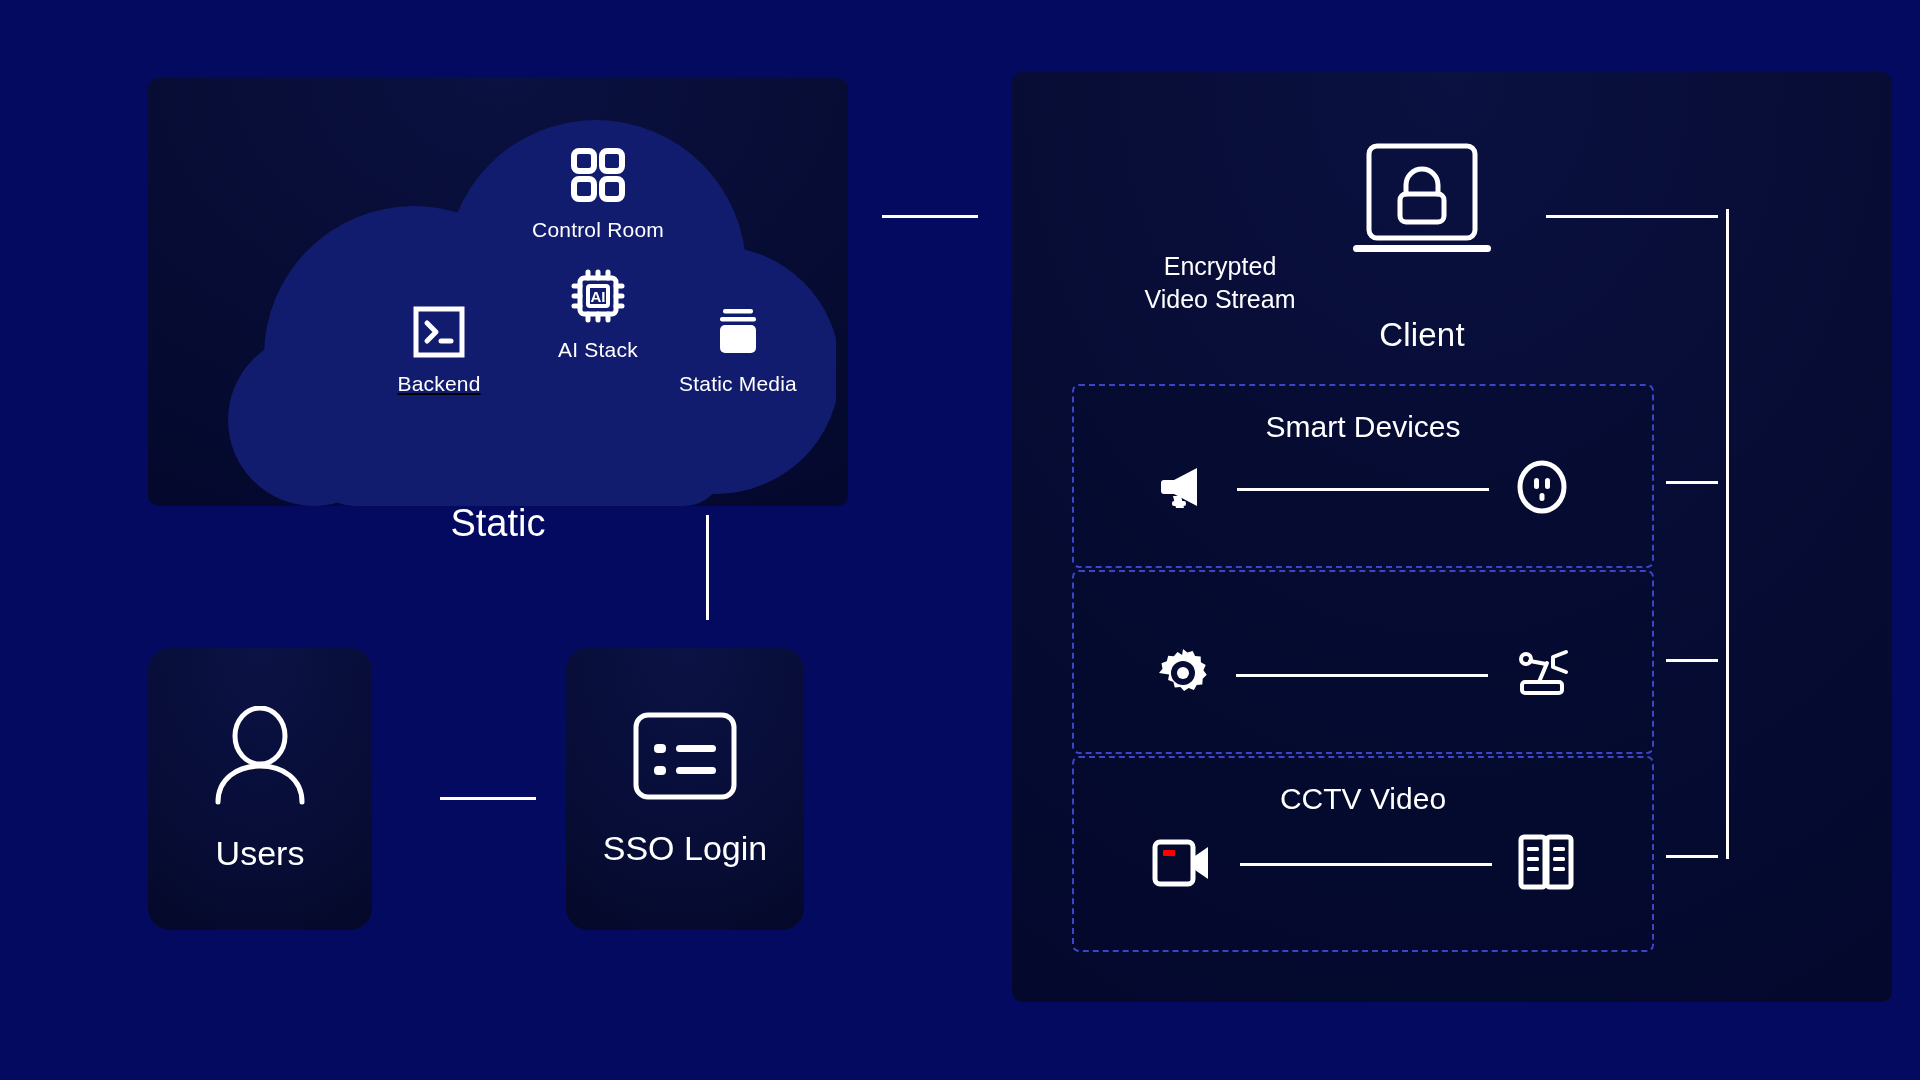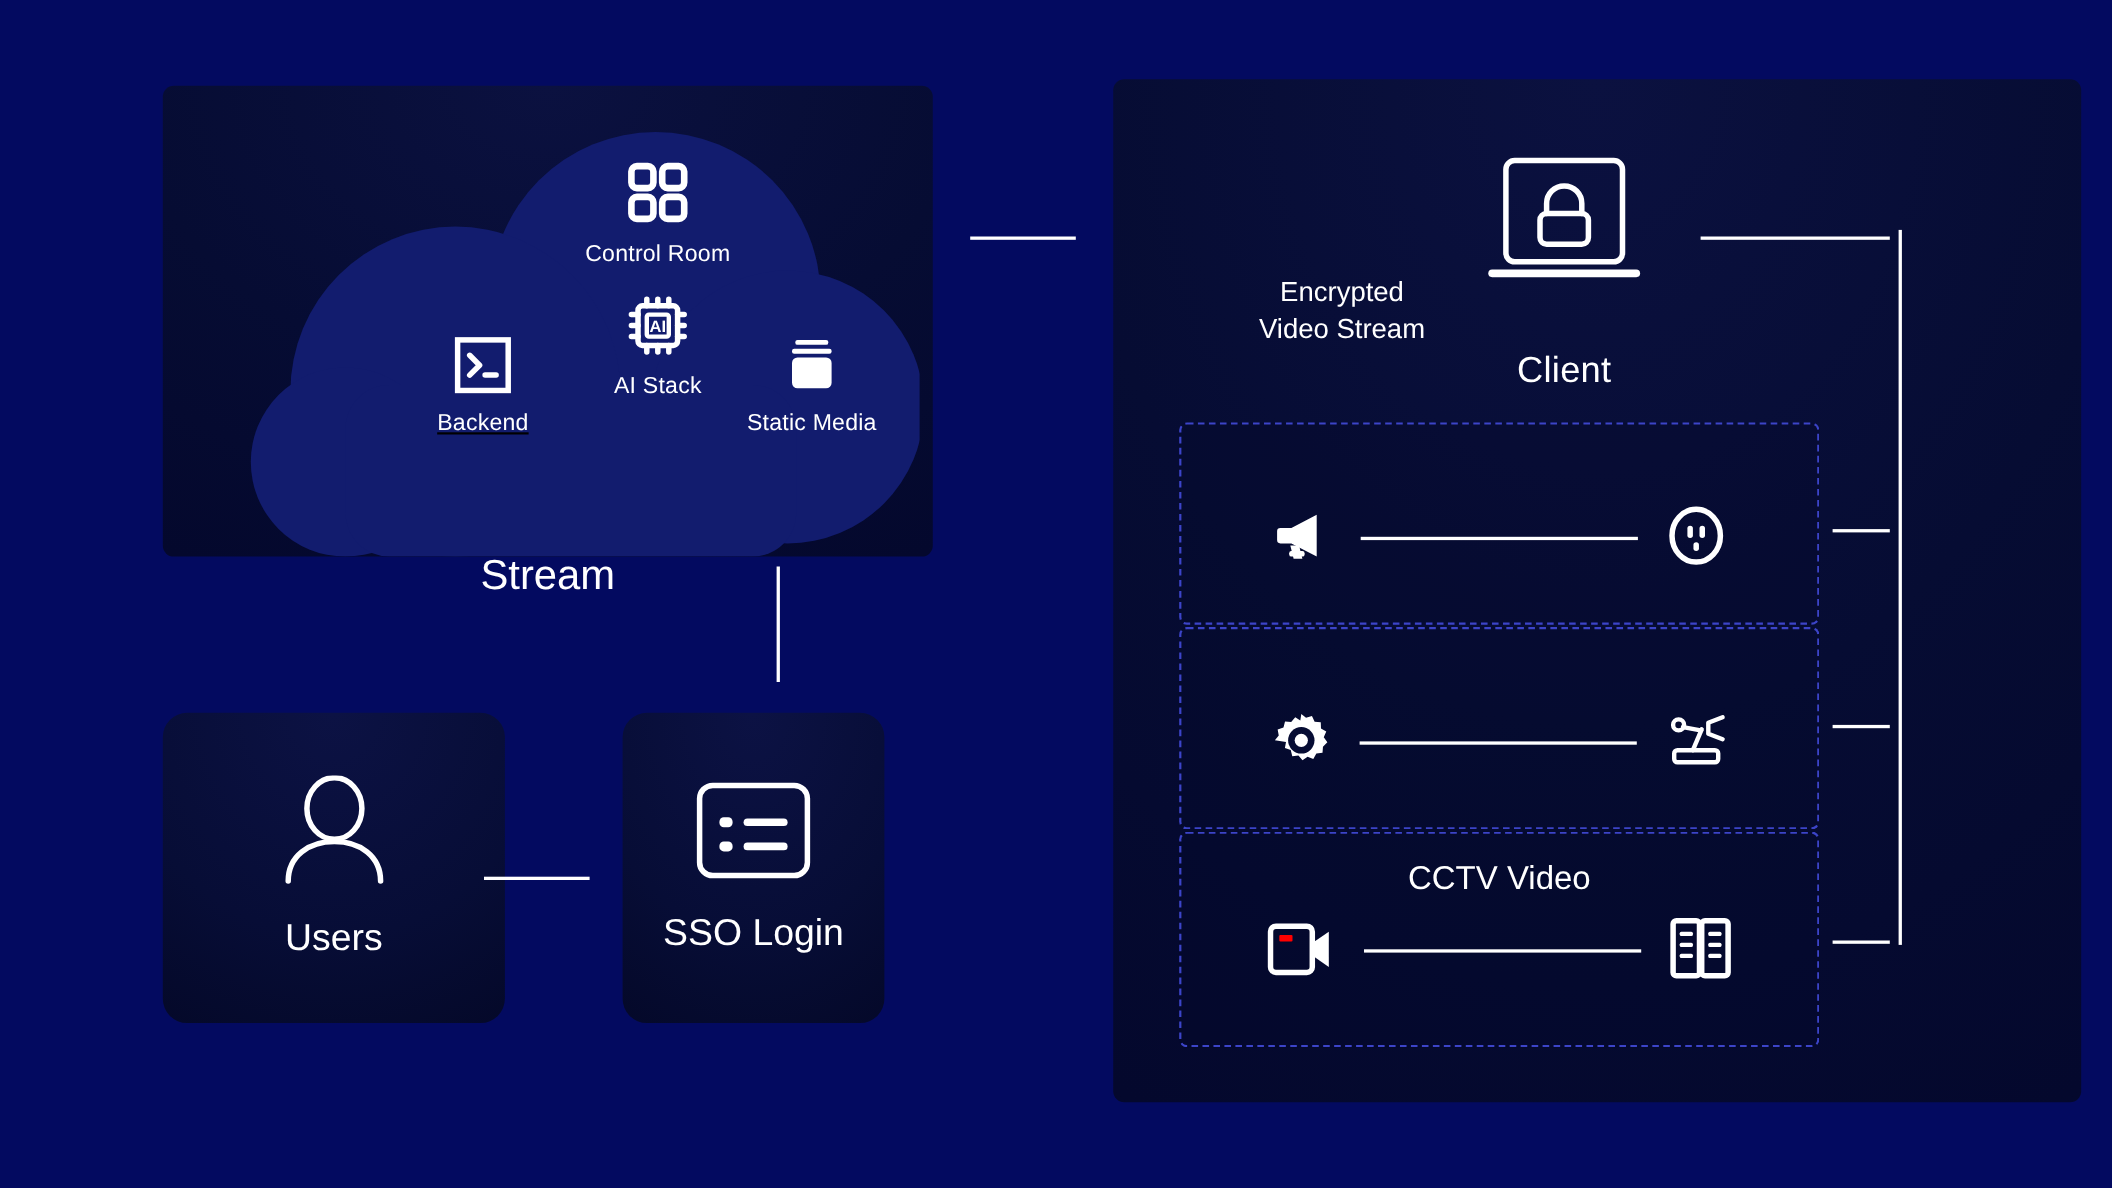--- a/index.html
+++ b/index.html
@@ -44,21 +44,21 @@
 
   
   .card {
     position:absolute;
     border-radius:22px;
     background:
       radial-gradient(130% 150% at 50% 0%, #0c1244 0%, #070d36 48%, #02051f 100%);
     display:flex; flex-direction:column;
     align-items:center; justify-content:center;
   }
-  #users-card { left:148px; top:648px; width:311px; height:282px; }
+  #users-card { left:148px; top:648px; width:224px; height:282px; }
   #sso-card   { left:566px; top:648px; width:238px; height:282px; }
   .card .cap { color:#fff; font-size:34px; margin-top:24px; white-space:nowrap; }
 
   
   .subnet {
     position:absolute;
     border:2px dashed #3c44c8;
     border-radius:7px;
     background:rgba(3,7,40,0.25);
   }
@@ -156,21 +156,21 @@
         <svg width="52" height="52" viewBox="0 0 52 52" fill="none">
           <rect x="11" y="3" width="30" height="4.5" rx="2" fill="#fff"></rect>
           <rect x="8" y="11" width="36" height="4.5" rx="2" fill="#fff"></rect>
           <rect x="8" y="19" width="36" height="28" rx="5" fill="#fff"></rect>
         </svg>
       </span>
       <span class="cap cap-sm">Static Media</span>
     </div>
 
     <div style="position:absolute; left:0; right:0; top:424px; text-align:center;">
-      <span class="cap cap-xl" style="font-size:38px; color:#fff;">Stream</span>
+      <span class="cap cap-xl" style="font-size:38px; color:#fff;">Static</span>
     </div>
   </div>
 
   <div class="card" id="users-card">
     <span class="ico">
       <svg width="96" height="100" viewBox="0 0 96 100" fill="none">
         <ellipse cx="48" cy="30" rx="25" ry="28" stroke="#fff" stroke-width="5"></ellipse>
         <path d="M6 96c0-23 19-36 42-36s42 13 42 36" stroke="#fff" stroke-width="5" stroke-linecap="round"></path>
       </svg>
     </span>
@@ -201,20 +201,21 @@
           <rect x="20" y="4" width="106" height="92" rx="8" stroke="#fff" stroke-width="5"></rect>
           <path d="M57 52v-9a16 16 0 0132 0v9" stroke="#fff" stroke-width="5" stroke-linecap="round"></path>
           <rect x="51" y="52" width="44" height="28" rx="6" stroke="#fff" stroke-width="5"></rect>
           <rect x="4" y="103" width="138" height="7" rx="3.5" fill="#fff"></rect>
         </svg>
       </span>
       <span class="cap cap-lg" style="font-size:33px;">Client</span>
     </div>
 
     <div class="subnet" style="left:60px; top:312px; width:582px; height:184px;">
+      <div class="subnet-title" style="top:24px;">Smart Devices</div>
       <div class="subnet-row" style="top:74px;">
         <span class="ico">
           <svg width="54" height="54" viewBox="0 0 54 54" fill="none">
             <path d="M40 8L17 20H7a3 3 0 00-3 3v8a3 3 0 003 3h10l23 12V8z" fill="#fff"></path>
             <path d="M16 36l3 12h8l-3-12h-8z" fill="#fff"></path>
             <rect x="15" y="41" width="14" height="5" rx="2" fill="#fff"></rect>
           </svg>
         </span>
         <span class="subnet-link"></span>
         <span class="ico">

